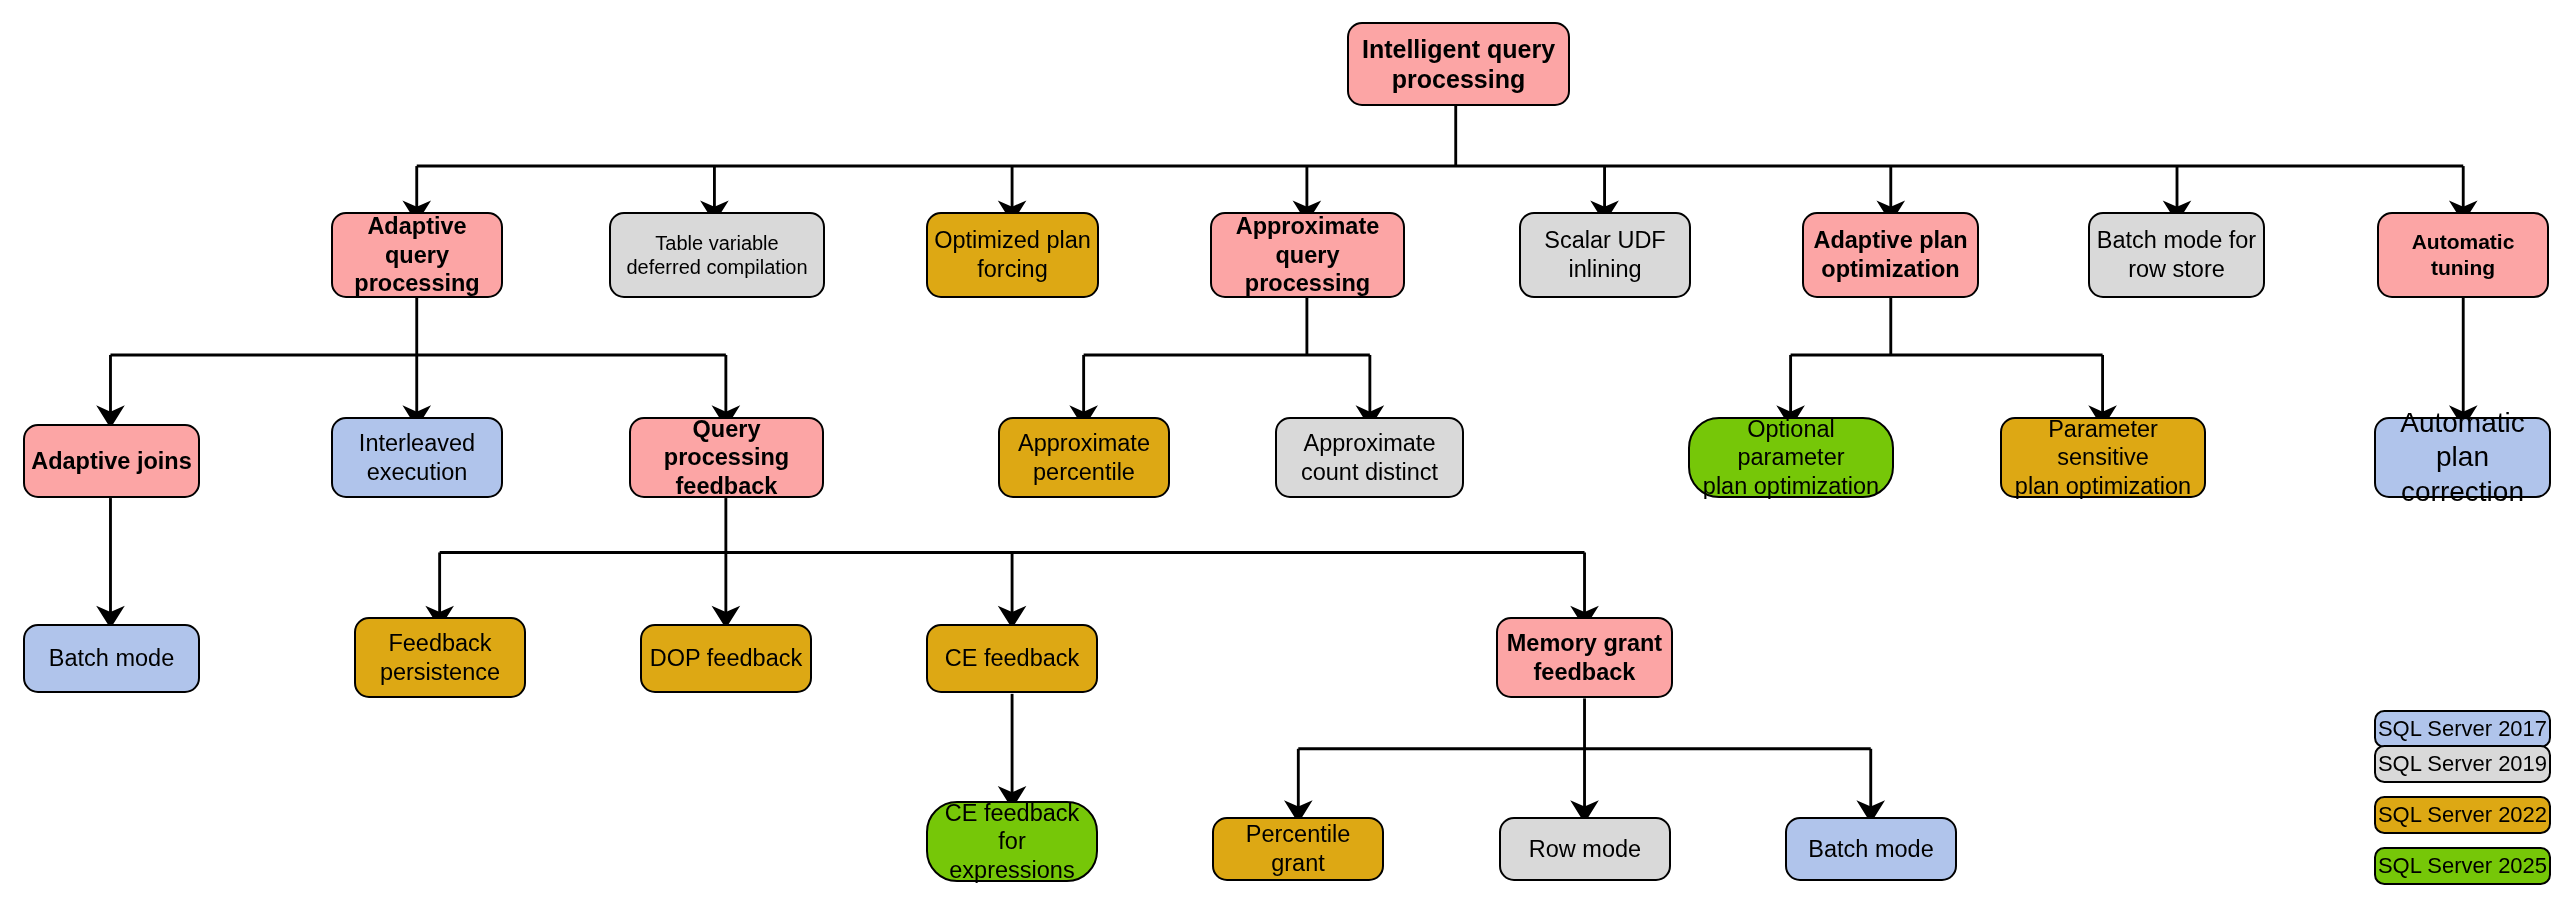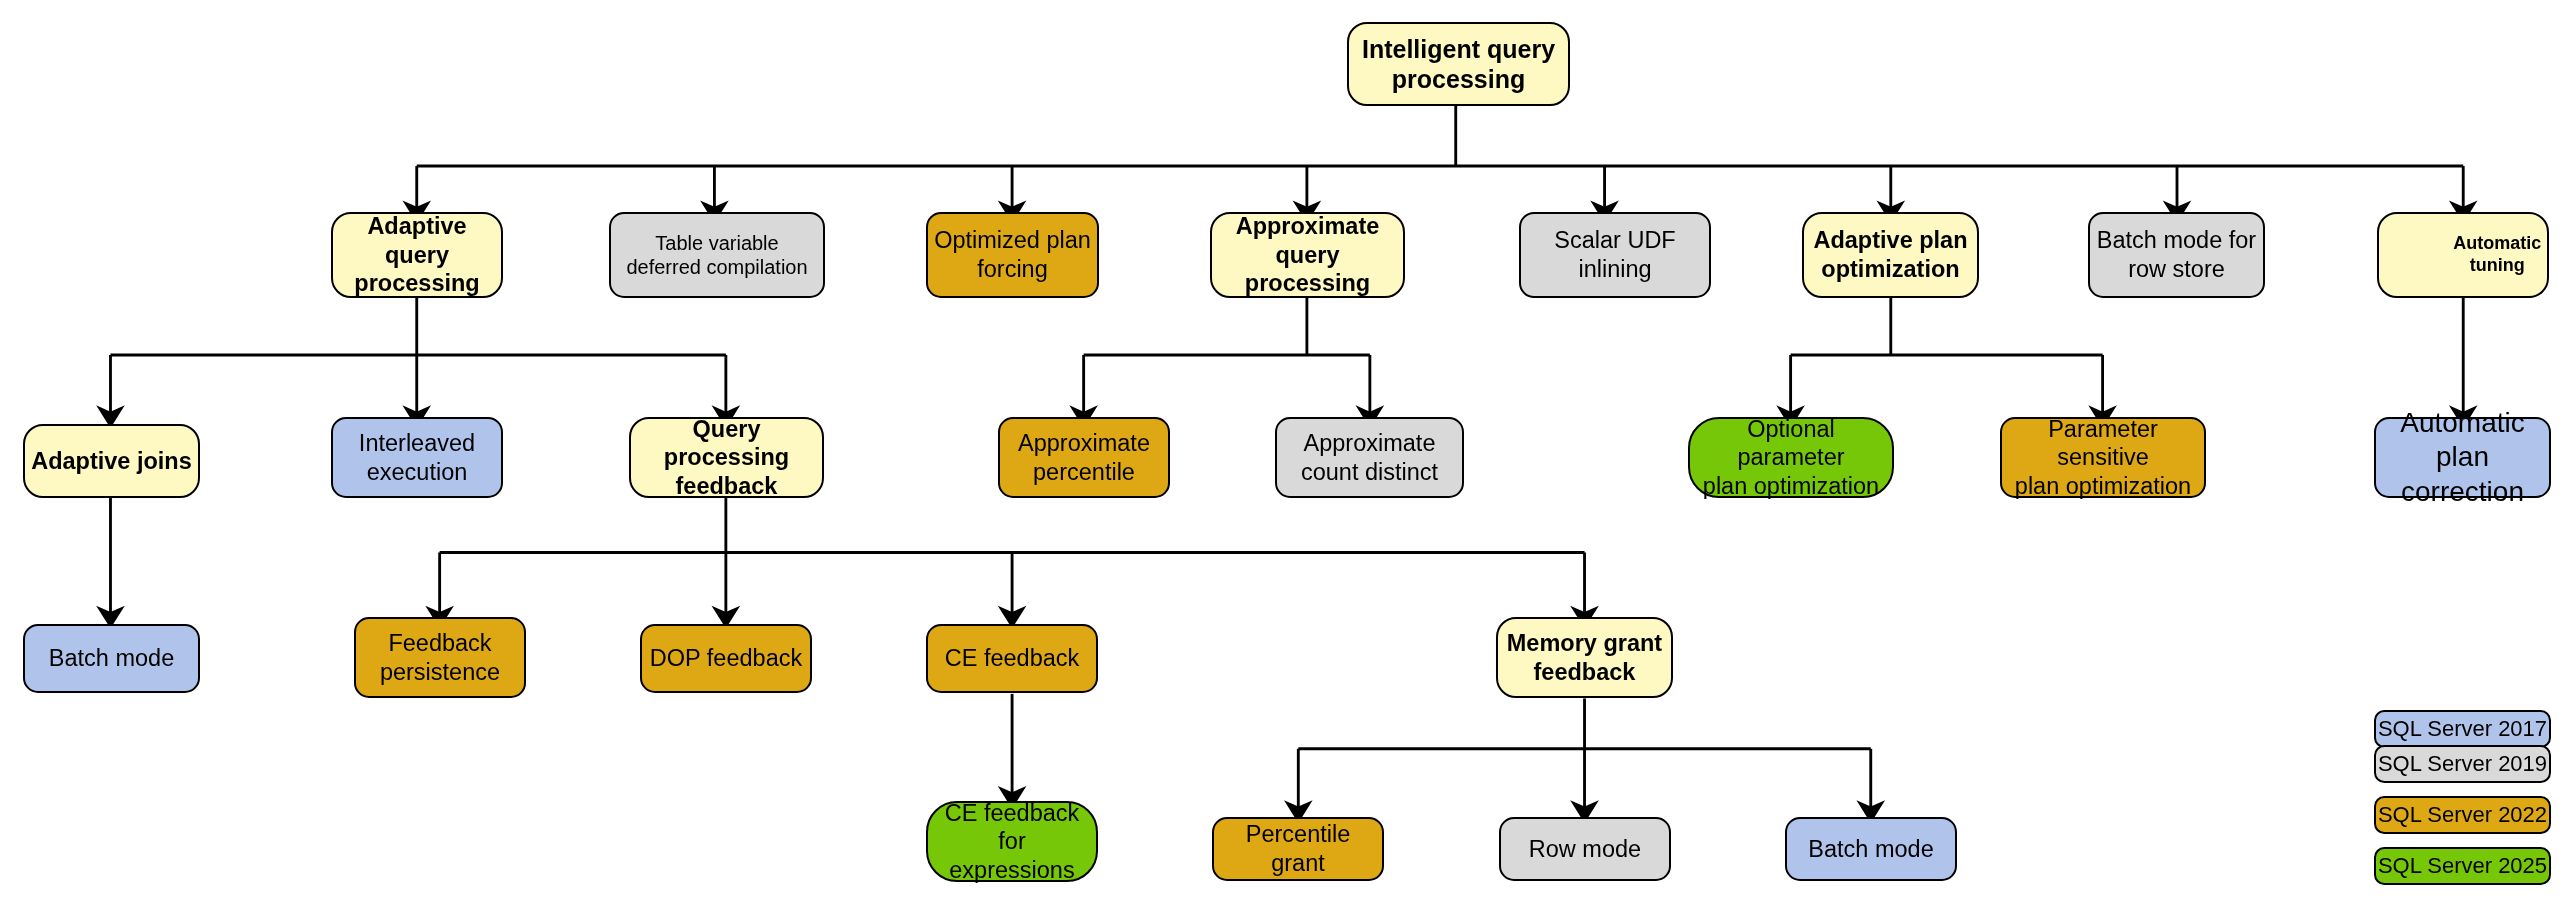--- a/index.html
+++ b/index.html
@@ -17,21 +17,21 @@
     align-items:center;
     justify-content:center;
     text-align:center;
     line-height:1.22;
     color:#000000;
     padding:2.3px 5.7px;
     z-index:3;
   }
   .node span{display:block;white-space:pre-line;}
 
-  .fill-white{background:#fef9c3;font-weight:bold;border-radius:20px;}
+  .fill-white{background:#fca5a5;font-weight:bold;}
   .fill-gray {background:#d9d9d9;font-weight:normal;}
   .fill-orange{background:#dda814;font-weight:normal;}
   .fill-blue {background:#b0c4eb;font-weight:normal;}
   .fill-green{background:#76c708;font-weight:normal;border-radius:31px;}
 
   .legend-item{
     position:absolute;
     box-sizing:border-box;
     border:2.3px solid #000000;
     border-radius:10.3px;
@@ -121,36 +121,36 @@
   <div class="node fill-orange" style="left:926px;top:212px;width:173px;height:86px;font-size:23.5px;">
     <span>Optimized plan
 forcing</span>
   </div>
 
   <div class="node fill-white" style="left:1210px;top:212px;width:195px;height:86px;font-size:23.5px;">
     <span>Approximate
 query processing</span>
   </div>
 
-  <div class="node fill-gray" style="left:1519px;top:212px;width:192px;height:86px;font-size:23.5px;">
+  <div class="node fill-gray" style="left:1519px;top:212px;width:172px;height:86px;font-size:23.5px;">
     <span>Scalar UDF
 inlining</span>
   </div>
 
   <div class="node fill-white" style="left:1802px;top:212px;width:177px;height:86px;font-size:23.5px;">
     <span>Adaptive plan
 optimization</span>
   </div>
 
   <div class="node fill-gray" style="left:2088px;top:212px;width:177px;height:86px;font-size:23.5px;">
     <span>Batch mode for
 row store</span>
   </div>
 
-  <div class="node fill-white" style="left:2377px;top:212px;width:172px;height:86px;font-size:18px;justify-content:flex-end;">
+  <div class="node fill-white" style="left:2377px;top:212px;width:172px;height:86px;font-size:21px;">
     <span>Automatic
 tuning</span>
   </div>
 
   <div class="node fill-white" style="left:23px;top:424px;width:177px;height:74px;font-size:23.5px;">
     <span>Adaptive joins</span>
   </div>
 
   <div class="node fill-blue" style="left:331px;top:417px;width:172px;height:81px;font-size:23.5px;align-items:center;">
     <span>Interleaved

